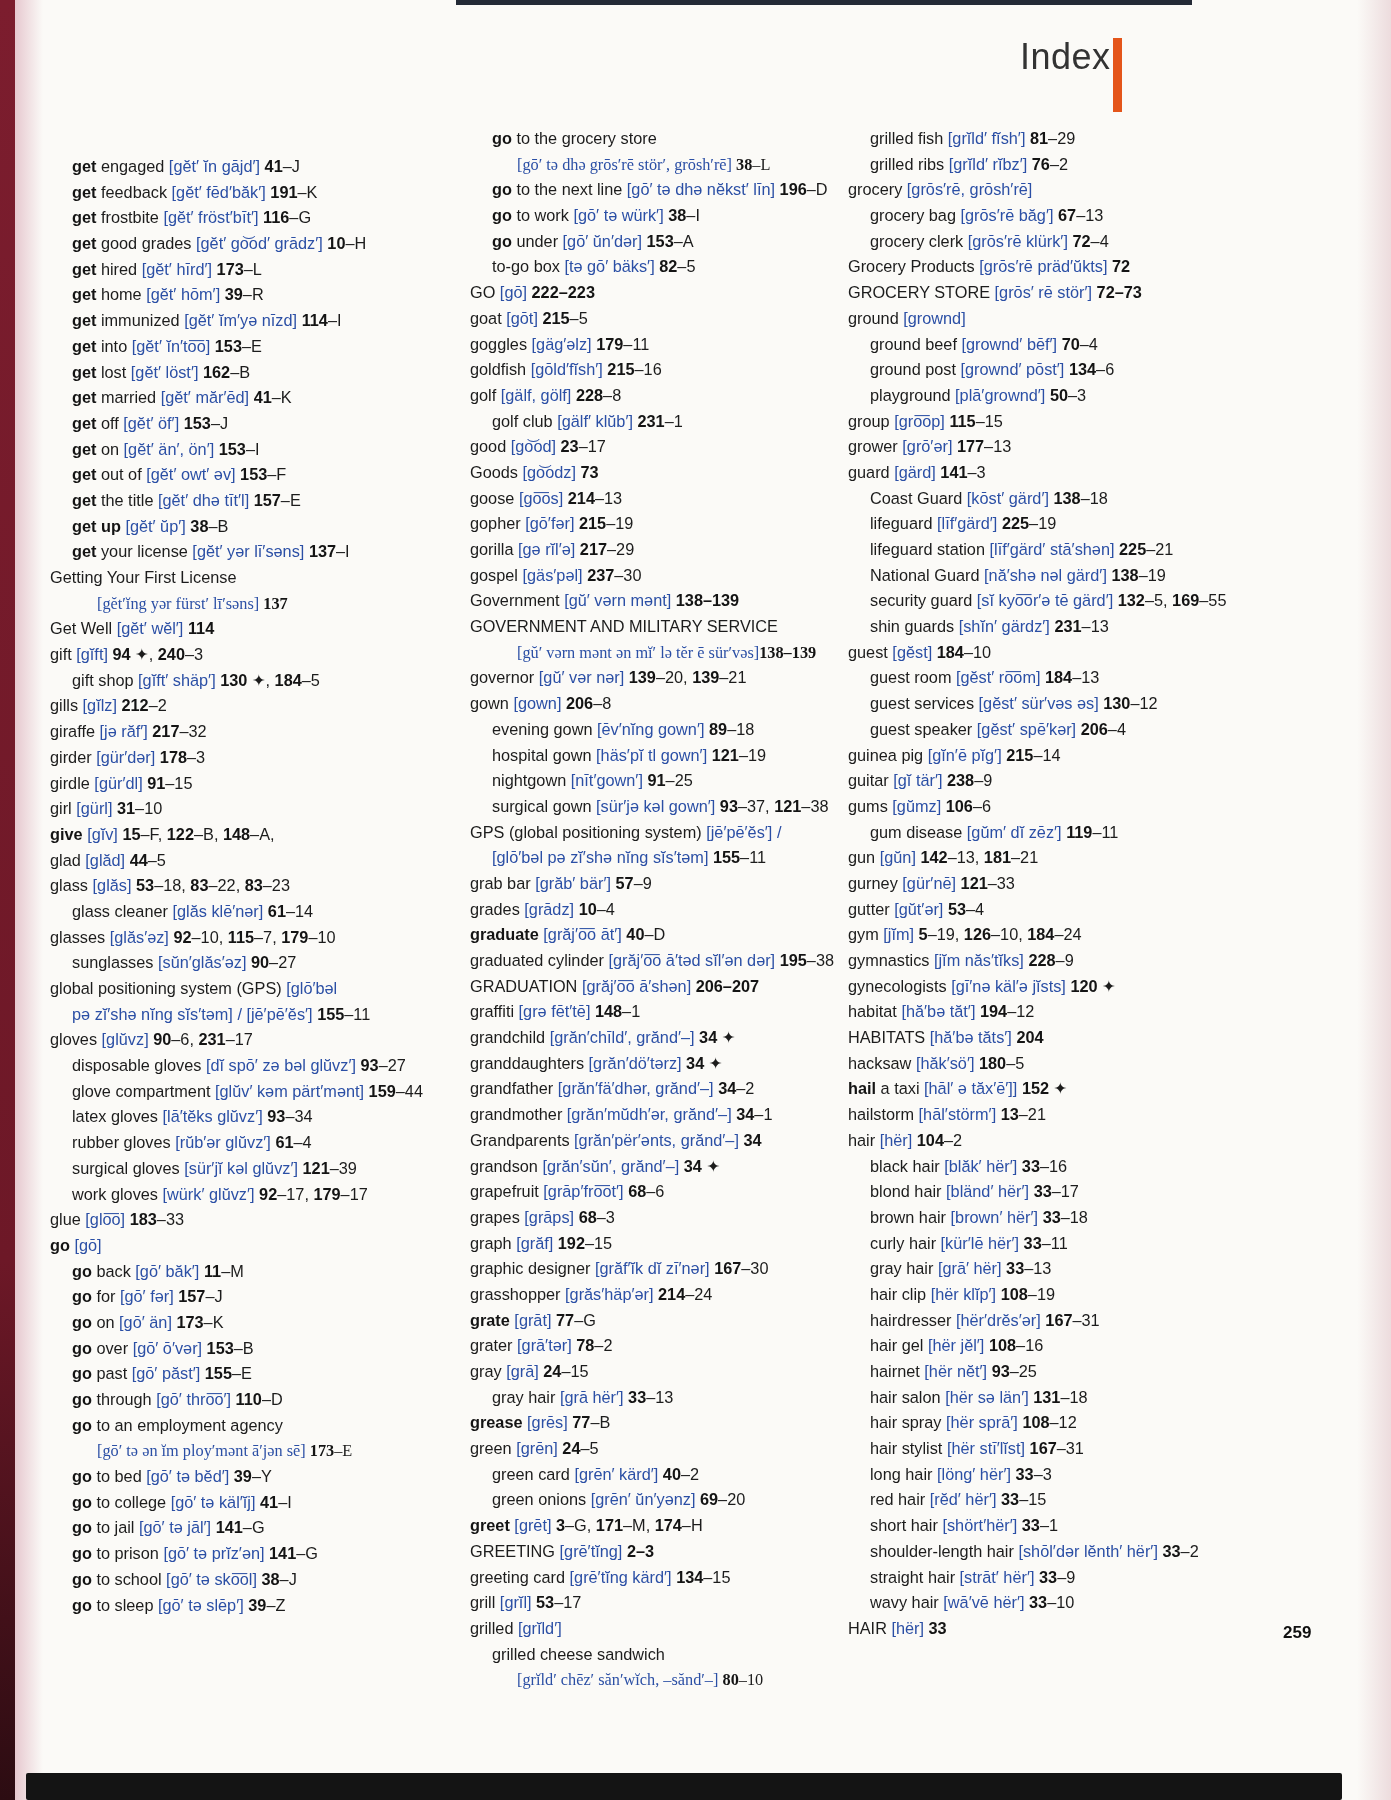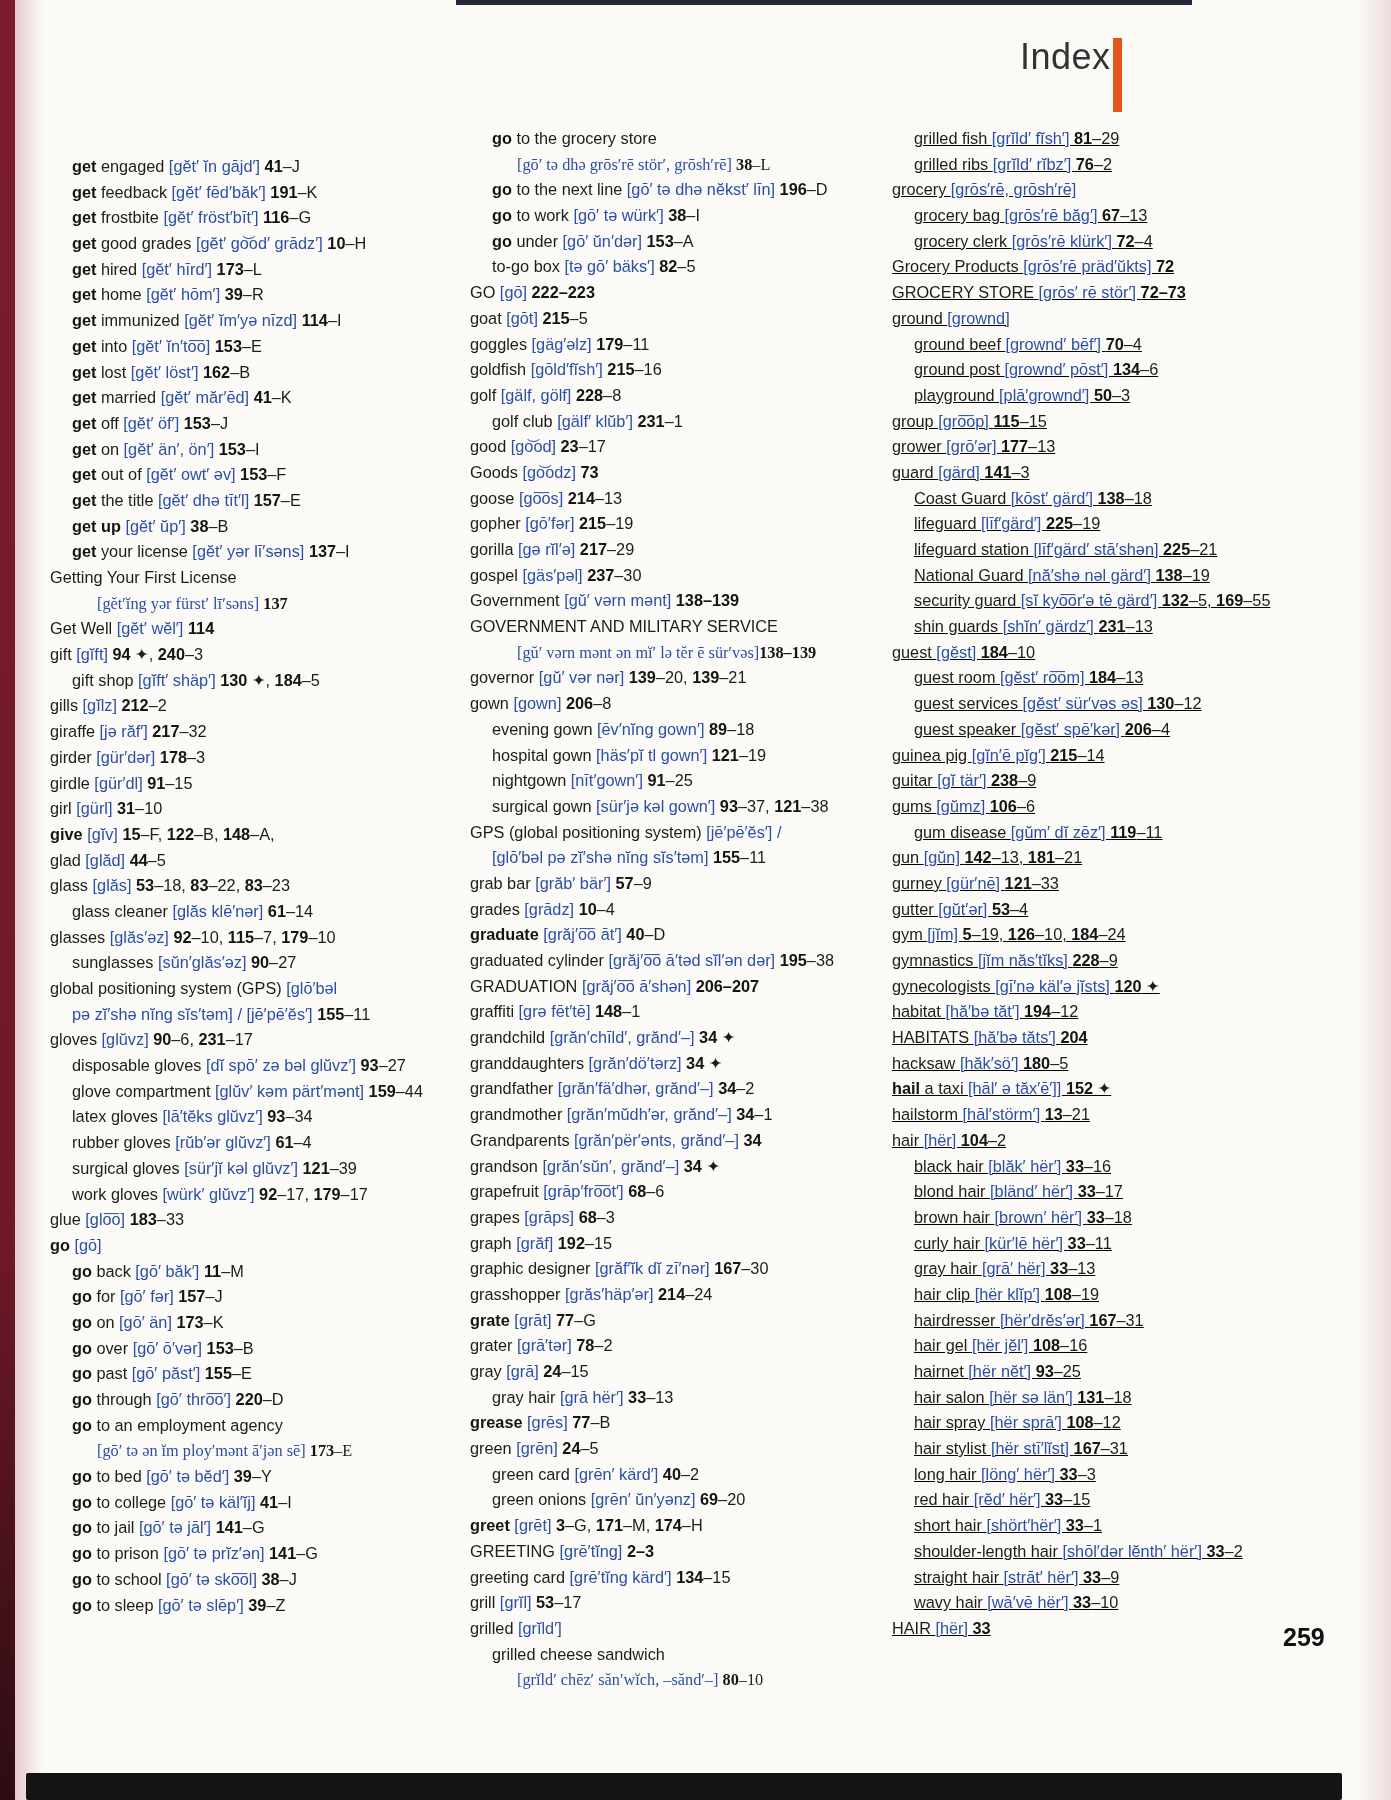--- a/index.html
+++ b/index.html
@@ -12,26 +12,26 @@
          background:linear-gradient(90deg,rgba(214,160,175,.55),rgba(251,250,247,0));}
   .top-edge{position:absolute;left:456px;top:0;width:736px;height:5px;background:#242a36;}
   .bottom-edge{position:absolute;left:26px;top:1773px;width:1316px;height:27px;background:#141414;border-radius:2px;}
   .right-fade{position:absolute;right:0;top:0;width:34px;height:100%;
          background:linear-gradient(270deg,rgba(222,190,196,.5),rgba(251,250,247,0));}
   
   .index-header{position:absolute;top:36px;left:1020px;display:flex;align-items:flex-start;gap:2px;}
   .index-title{font-size:36px;color:#333;line-height:42px;letter-spacing:.5px;}
   .accent-bar{width:9px;height:74px;background:#e4551a;margin-top:2px;}
   
-  .page-num{position:absolute;left:1283px;top:1623px;font-size:25px;font-weight:700;color:#101010;}
+  .page-num{position:absolute;left:1283px;top:1623px;font-size:17px;font-weight:700;color:#101010;}
   
   .col{position:absolute;top:126px;}
   .col-1{left:50px;width:412px;margin-top:28px;}
   .col-2{left:470px;width:412px;}
-  .col-3{left:892px;width:480px;text-decoration:underline;}
+  .col-3{left:848px;width:480px;}
   .line{white-space:nowrap;line-height:25.7px;height:25.7px;font-size:16.3px;color:#1c1c1c;}
   .ind0{padding-left:0;}
   .ind1{padding-left:22px;}
   .ind2{padding-left:47px;font-family:Liberation Serif, serif;}
   .seg-b{font-weight:700;color:#141414;}
   .seg-r{color:#1c1c1c;}
   .seg-p{color:var(--pron,#2b4fa5);}
 </style>
 </head>
 <body>
@@ -90,21 +90,21 @@
         <div class="line ind1"><span class="seg-r">rubber gloves </span><span class="seg-p">[rŭb′ər glŭvz′] </span><span class="seg-b">61</span><span class="seg-r">–4</span></div>
         <div class="line ind1"><span class="seg-r">surgical gloves </span><span class="seg-p">[sür′jĭ kəl glŭvz′] </span><span class="seg-b">121</span><span class="seg-r">–39</span></div>
         <div class="line ind1"><span class="seg-r">work gloves </span><span class="seg-p">[würk′ glŭvz′] </span><span class="seg-b">92</span><span class="seg-r">–17, </span><span class="seg-b">179</span><span class="seg-r">–17</span></div>
         <div class="line ind0"><span class="seg-r">glue </span><span class="seg-p">[glo͞o] </span><span class="seg-b">183</span><span class="seg-r">–33</span></div>
         <div class="line ind0"><span class="seg-b">go</span><span class="seg-r"> </span><span class="seg-p">[gō]</span></div>
         <div class="line ind1"><span class="seg-b">go</span><span class="seg-r"> back </span><span class="seg-p">[gō′ băk′] </span><span class="seg-b">11</span><span class="seg-r">–M</span></div>
         <div class="line ind1"><span class="seg-b">go</span><span class="seg-r"> for </span><span class="seg-p">[gō′ fər] </span><span class="seg-b">157</span><span class="seg-r">–J</span></div>
         <div class="line ind1"><span class="seg-b">go</span><span class="seg-r"> on </span><span class="seg-p">[gō′ än] </span><span class="seg-b">173</span><span class="seg-r">–K</span></div>
         <div class="line ind1"><span class="seg-b">go</span><span class="seg-r"> over </span><span class="seg-p">[gō′ ō′vər] </span><span class="seg-b">153</span><span class="seg-r">–B</span></div>
         <div class="line ind1"><span class="seg-b">go</span><span class="seg-r"> past </span><span class="seg-p">[gō′ păst′] </span><span class="seg-b">155</span><span class="seg-r">–E</span></div>
-        <div class="line ind1"><span class="seg-b">go</span><span class="seg-r"> through </span><span class="seg-p">[gō′ thro͞o′] </span><span class="seg-b">220</span><span class="seg-r">–D</span></div>
+        <div class="line ind1"><span class="seg-b">go</span><span class="seg-r"> through </span><span class="seg-p">[gō′ thro͞o′] </span><span class="seg-b">110</span><span class="seg-r">–D</span></div>
         <div class="line ind1"><span class="seg-b">go</span><span class="seg-r"> to an employment agency</span></div>
         <div class="line ind2"><span class="seg-p">[gō′ tə ən ĭm ploy′mənt ā′jən sē] </span><span class="seg-b">173</span><span class="seg-r">–E</span></div>
         <div class="line ind1"><span class="seg-b">go</span><span class="seg-r"> to bed </span><span class="seg-p">[gō′ tə bĕd′] </span><span class="seg-b">39</span><span class="seg-r">–Y</span></div>
         <div class="line ind1"><span class="seg-b">go</span><span class="seg-r"> to college </span><span class="seg-p">[gō′ tə käl′ĭj] </span><span class="seg-b">41</span><span class="seg-r">–I</span></div>
         <div class="line ind1"><span class="seg-b">go</span><span class="seg-r"> to jail </span><span class="seg-p">[gō′ tə jāl′] </span><span class="seg-b">141</span><span class="seg-r">–G</span></div>
         <div class="line ind1"><span class="seg-b">go</span><span class="seg-r"> to prison </span><span class="seg-p">[gō′ tə prĭz′ən] </span><span class="seg-b">141</span><span class="seg-r">–G</span></div>
         <div class="line ind1"><span class="seg-b">go</span><span class="seg-r"> to school </span><span class="seg-p">[gō′ tə sko͞ol] </span><span class="seg-b">38</span><span class="seg-r">–J</span></div>
         <div class="line ind1"><span class="seg-b">go</span><span class="seg-r"> to sleep </span><span class="seg-p">[gō′ tə slēp′] </span><span class="seg-b">39</span><span class="seg-r">–Z</span></div>
       </div>
       <div class="col col-2">

